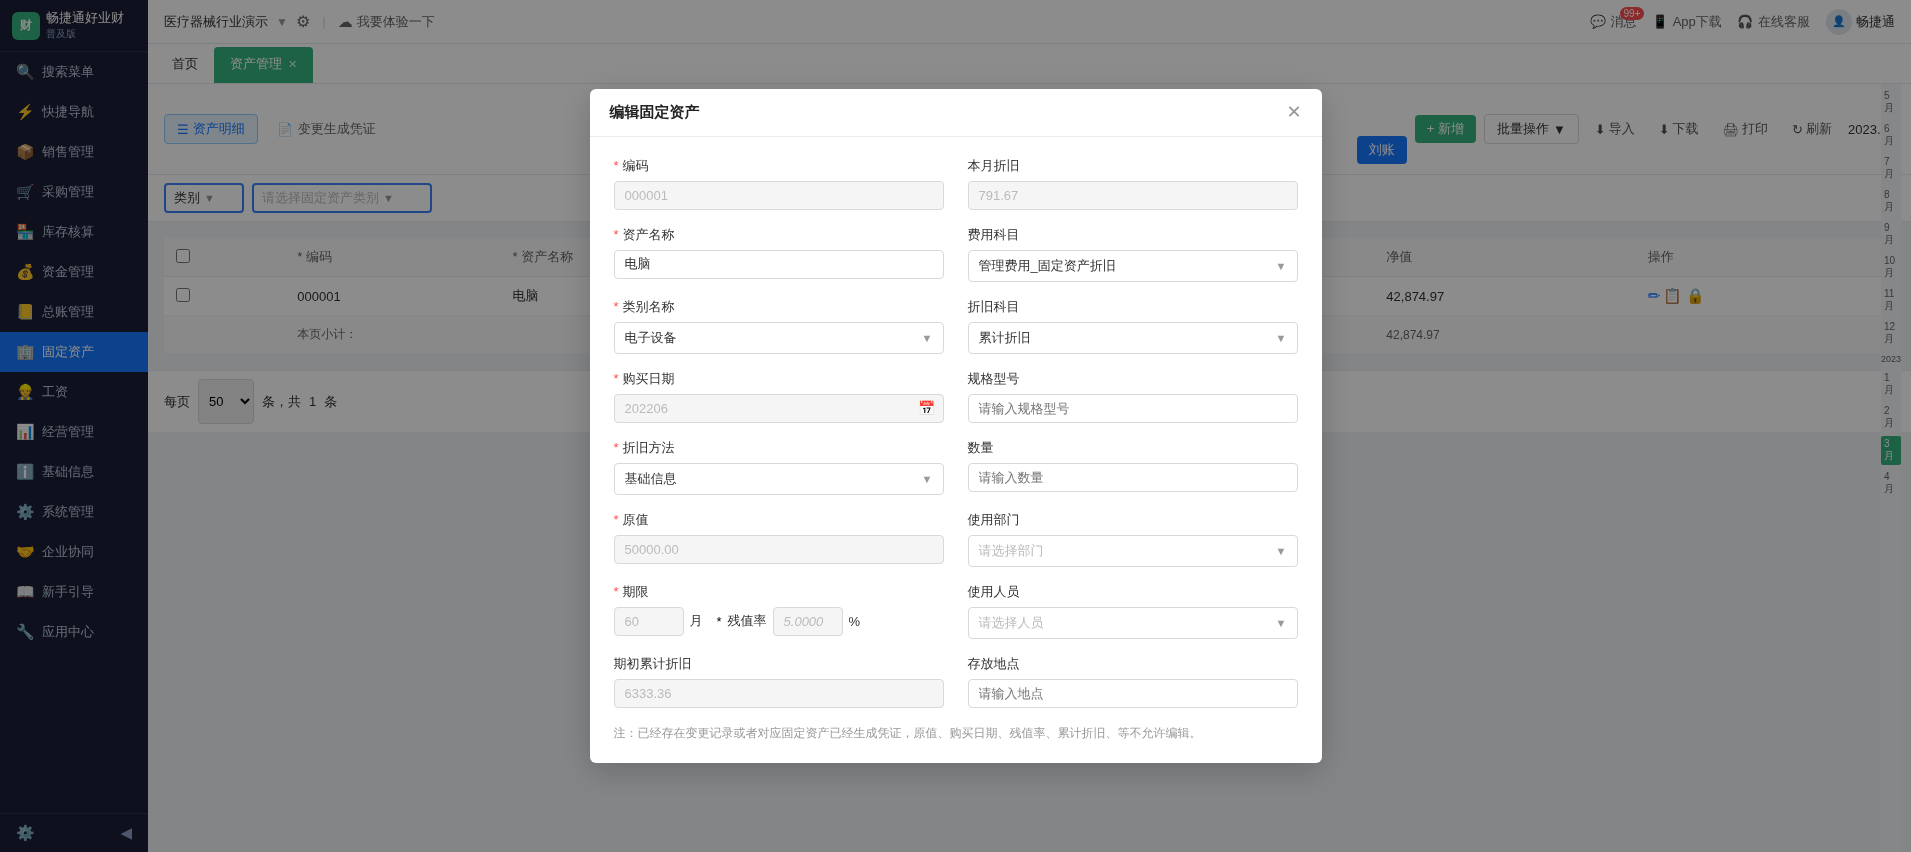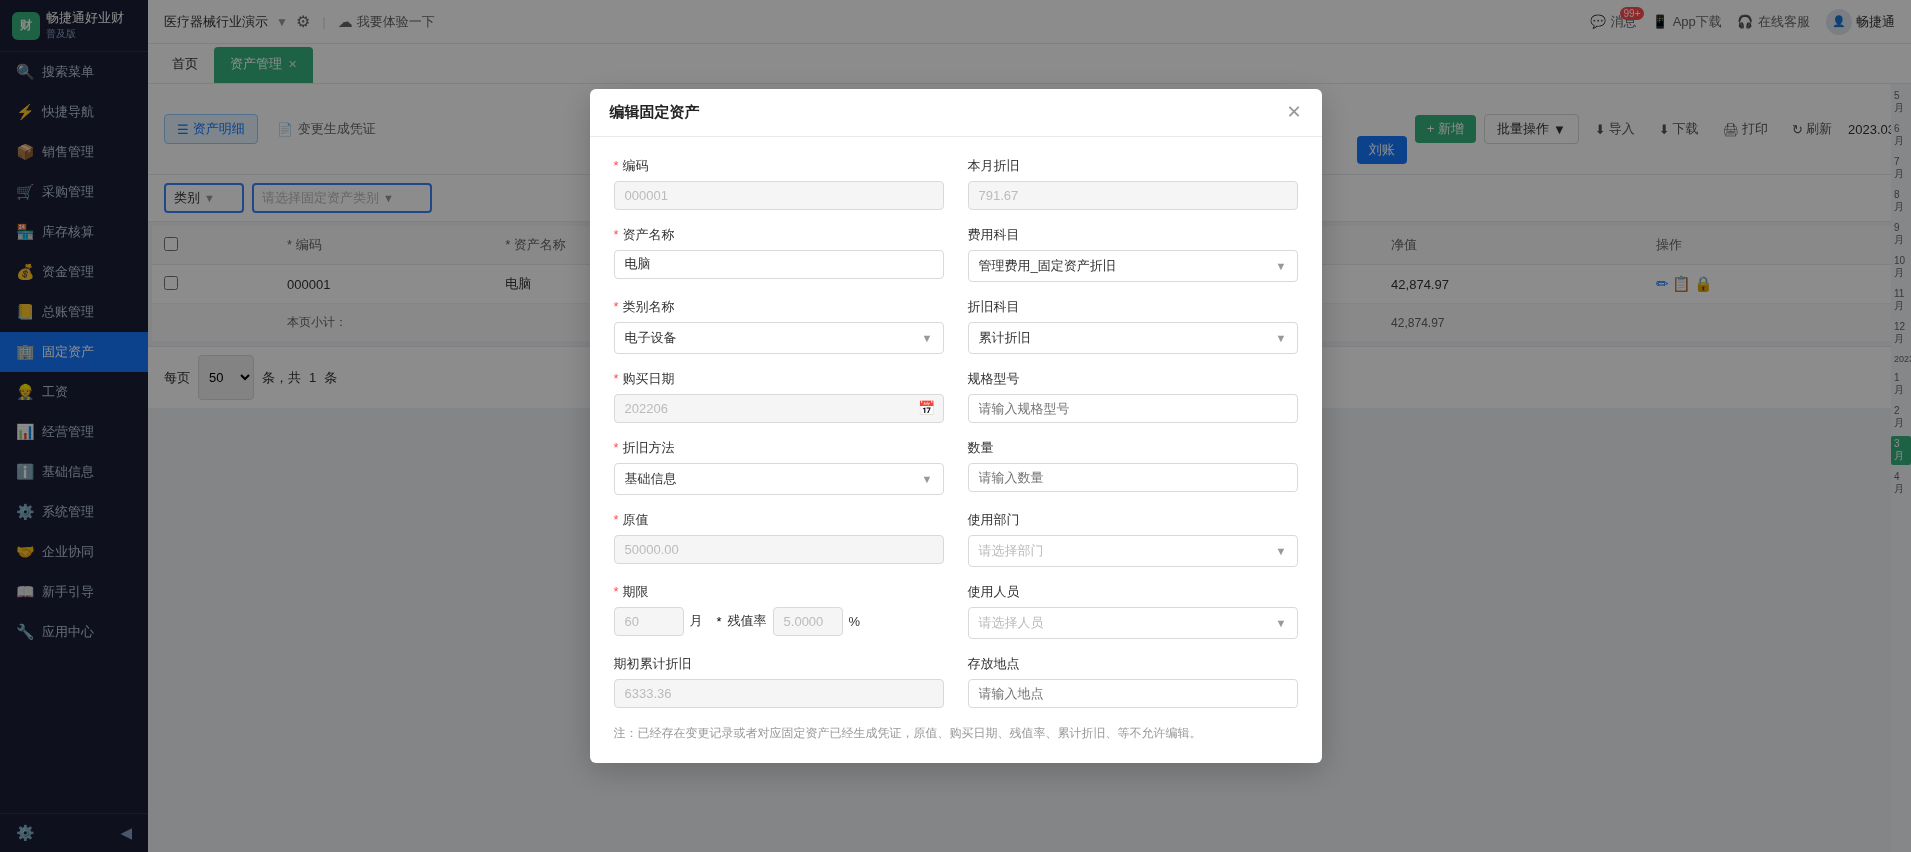--- a/index.html
+++ b/index.html
@@ -178,21 +178,21 @@
       background: #fff; cursor: pointer;
       display: flex; align-items: center; gap: 4px;
       min-width: 80px;
     }
     .filter-placeholder { color: #bbb; font-size: 13px; }
     .filter-dropdown-icon { color: #999; font-size: 11px; }
 
     
     .data-table-wrap {
       background: #fff;
-      margin: 4px;
+      margin: 16px;
       overflow: auto;
     }
     .data-table {
       width: 100%;
       border-collapse: collapse;
       font-size: 13px;
     }
     .data-table th {
       background: #fafafa;
       padding: 10px 12px;
@@ -206,24 +206,24 @@
       padding: 10px 12px;
       border-bottom: 1px solid #f0f2f5;
       color: #333;
       white-space: nowrap;
     }
     .checkbox { width: 14px; height: 14px; cursor: pointer; }
 
     
     .right-scroll {
       position: absolute;
-      right: 0; top: 0; bottom: 0;
+      right: 10px; top: 0; bottom: 0;
       width: 20px;
       display: flex; flex-direction: column;
-      align-items: flex-start;
+      align-items: center;
       background: #f5f6fa;
       padding: 4px 0;
       gap: 4px;
     }
     .scroll-month {
       font-size: 10px; color: #666;
       writing-mode: horizontal-tb;
       padding: 2px 3px;
       cursor: pointer;
     }
@@ -695,21 +695,21 @@
         <div class="form-group">
           <div class="form-label">
             <span class="required">*</span>
             <span>期限</span>
           </div>
           <div class="form-input-row">
             <input class="form-input disabled" type="text" readonly="" style="max-width: 70px;" value="60">
             <span class="unit-label">月</span>
             <span class="required" style="margin-left:8px;">*</span>
             <span class="unit-label">残值率</span>
-            <input class="form-input disabled" type="text" readonly="" style="max-width: 70px;" value="5.0000">
+            <input class="form-input disabled" type="text" readonly="" style="max-width: 70px; font-style: italic;" value="5.0000">
             <span class="unit-label">%</span>
           </div>
         </div>
 
         <div class="form-group">
           <div class="form-label">
             <span>使用人员</span>
           </div>
           <div class="form-select-wrap">
             <span class="filter-placeholder">请选择人员</span>

